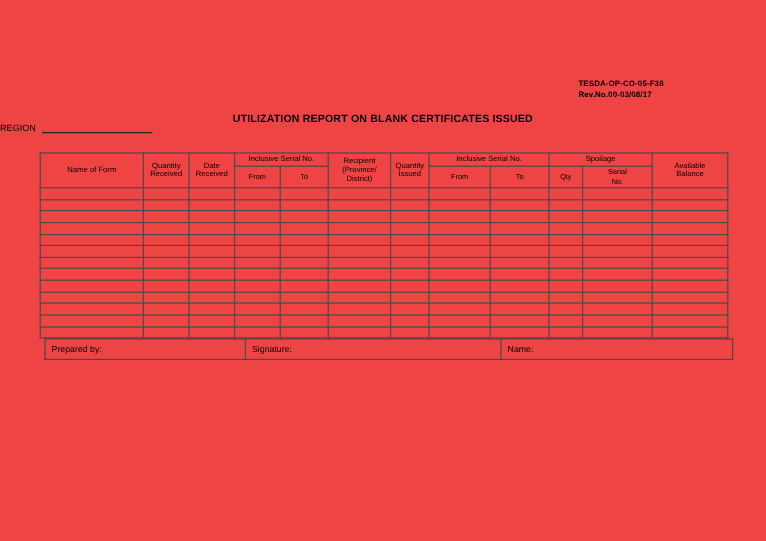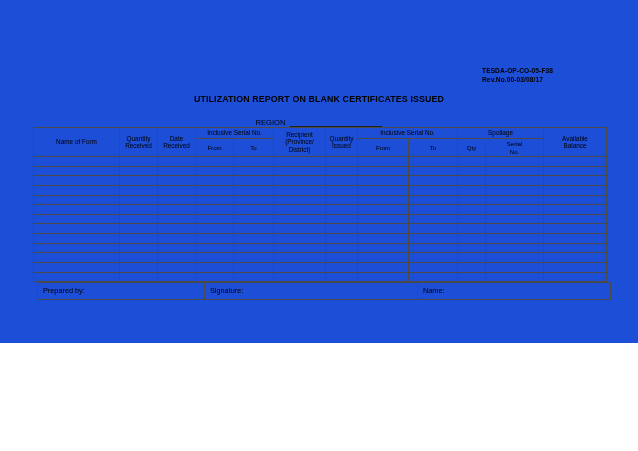--- a/index.html
+++ b/index.html
@@ -8,22 +8,22 @@
     width: 638px;
     height: 451px;
     background: #ffffff;
     overflow: hidden;
     font-family: "Liberation Sans", sans-serif;
     color: #000000;
   }
   .page {
     position: absolute;
     left: 0; top: 0;
-    width: 638px; height: 343px;
-    background: #1d4ed8;
+    width: 638px; height: 451px;
+    background: #ef4444;
   }
   .form-code {
     position: absolute;
     left: 482px;
     top: 66px;
     font-size: 6.6px;
     font-weight: bold;
     line-height: 9px;
     letter-spacing: 0.1px;
   }
@@ -33,24 +33,24 @@
     top: 94px;
     width: 638px;
     text-align: center;
     font-size: 8.8px;
     font-weight: bold;
     letter-spacing: 0.15px;
   }
   .region-row {
     position: absolute;
     left: 0;
-    top: 118px;
+    top: 102px;
     width: 638px;
     display: flex;
-    justify-content: center;
+    justify-content: flex-start;
     align-items: flex-end;
     font-size: 7.6px;
   }
   .region-blank {
     display: inline-block;
     width: 92px;
     height: 8px;
     margin-left: 5px;
     border-bottom: 1px solid #222222;
   }

